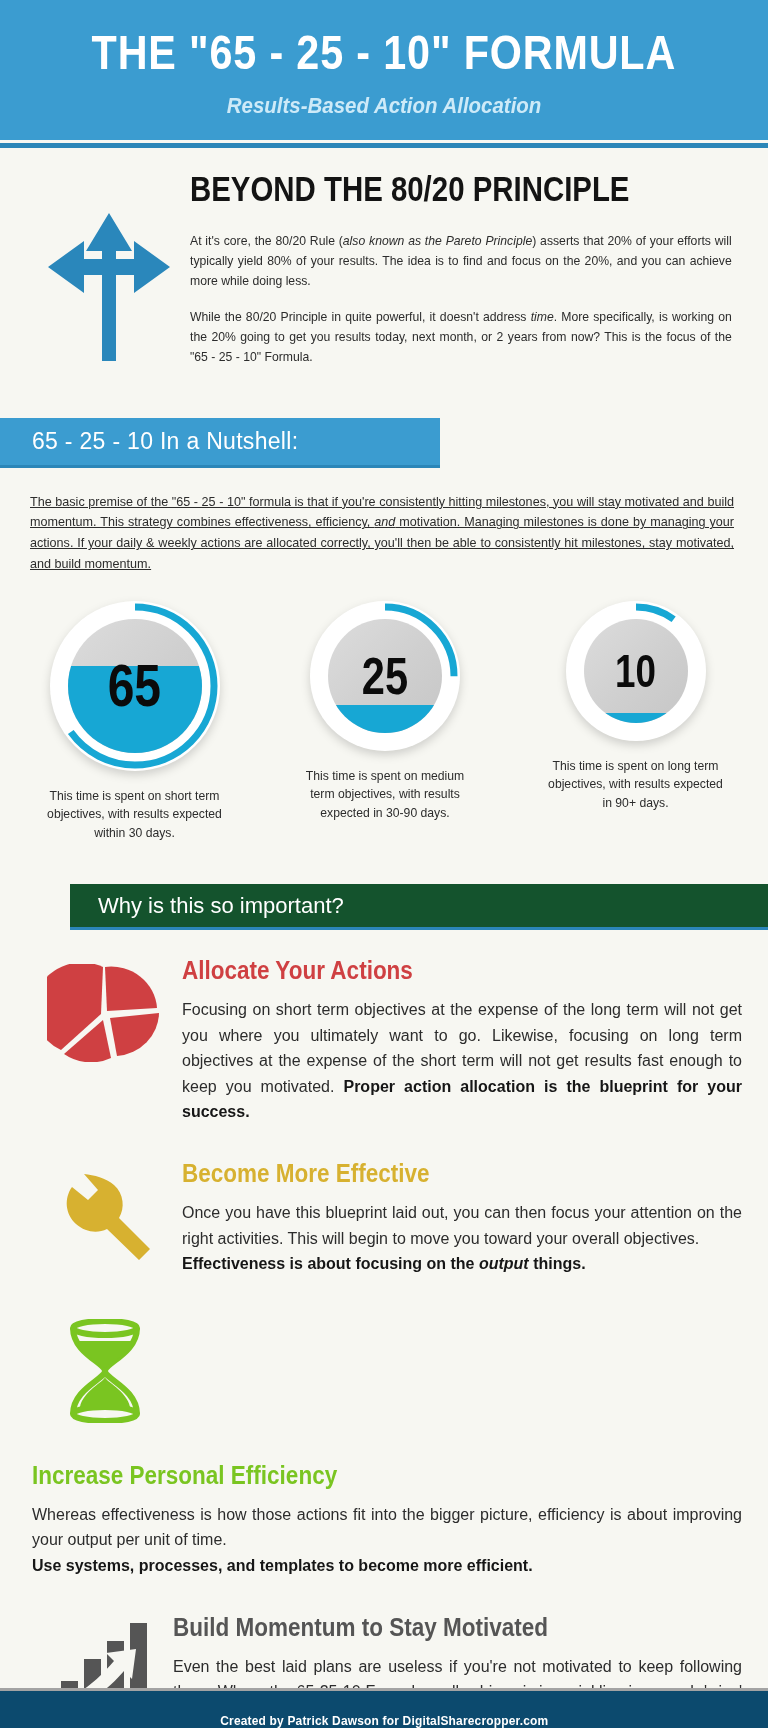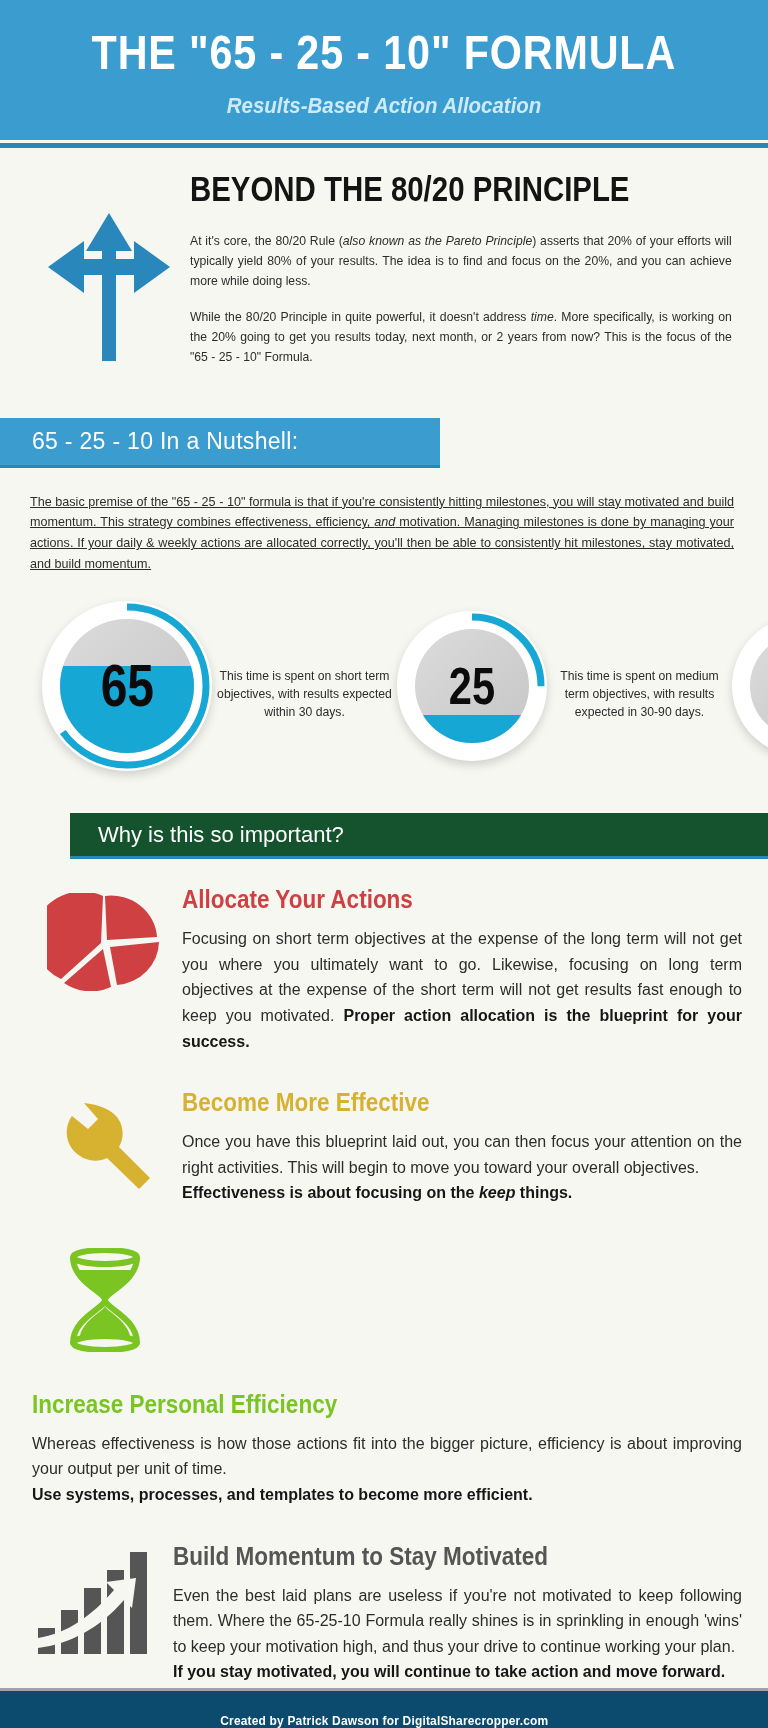--- a/index.html
+++ b/index.html
@@ -101,21 +101,21 @@
     text-align:justify;
     text-decoration:underline;
   }
 
   
   .gauges {
     display:flex;
     justify-content:space-between;
     padding:26px 40px 0 42px;
   }
-  .gauge-col { display:flex; flex-direction:row; align-items:center; }
+  .gauge-col { display:flex; flex-direction:column; align-items:center; }
   .gauge {
     position:relative;
     display:flex;
     align-items:center;
     justify-content:center;
     filter:drop-shadow(0 4px 5px rgba(0,0,0,0.16));
   }
   .gauge-outer {
     position:absolute;
     inset:0;
@@ -320,21 +320,21 @@
 <div class="reason" style="margin-top:34px;">
   <div class="reason-icon">
     <svg width="100" height="100" viewBox="0 0 100 100">
       <g fill="#d7b130">
         <path d="M29 7 L43 23 L33 33 L17 20 C9 31 10 47 21 57 C30 65 42 67 52 62 L84 93 L95 82 L64 51 C70 41 69 27 59 18 C51 11 39 8 29 7 Z"></path>
       </g>
     </svg>
   </div>
   <div class="reason-body">
     <div class="reason-h h-gold">Become More Effective</div>
-    <p class="reason-p"><span>Once you have this blueprint laid out, you can then focus your attention on the right activities. This will begin to move you toward your overall objectives.</span><br><b><span>Effectiveness is about focusing on the </span><i>keep</i><span> things.</span></b></p>
+    <p class="reason-p"><span>Once you have this blueprint laid out, you can then focus your attention on the right activities. This will begin to move you toward your overall objectives.</span><br><b><span>Effectiveness is about focusing on the </span><i>output</i><span> things.</span></b></p>
   </div>
 </div>
 
 <div class="reason" style="margin-top:34px;flex-direction:column;">
   <div class="reason-icon">
     <svg width="86" height="104" viewBox="0 0 86 104">
       <g fill="none" stroke="#7ac521" stroke-width="6">
         <ellipse cx="43" cy="9" rx="32" ry="7"></ellipse>
         <path d="M11 9 C11 34 43 44 43 52 C43 60 11 70 11 95"></path>
         <path d="M75 9 C75 34 43 44 43 52 C43 60 75 70 75 95"></path>

